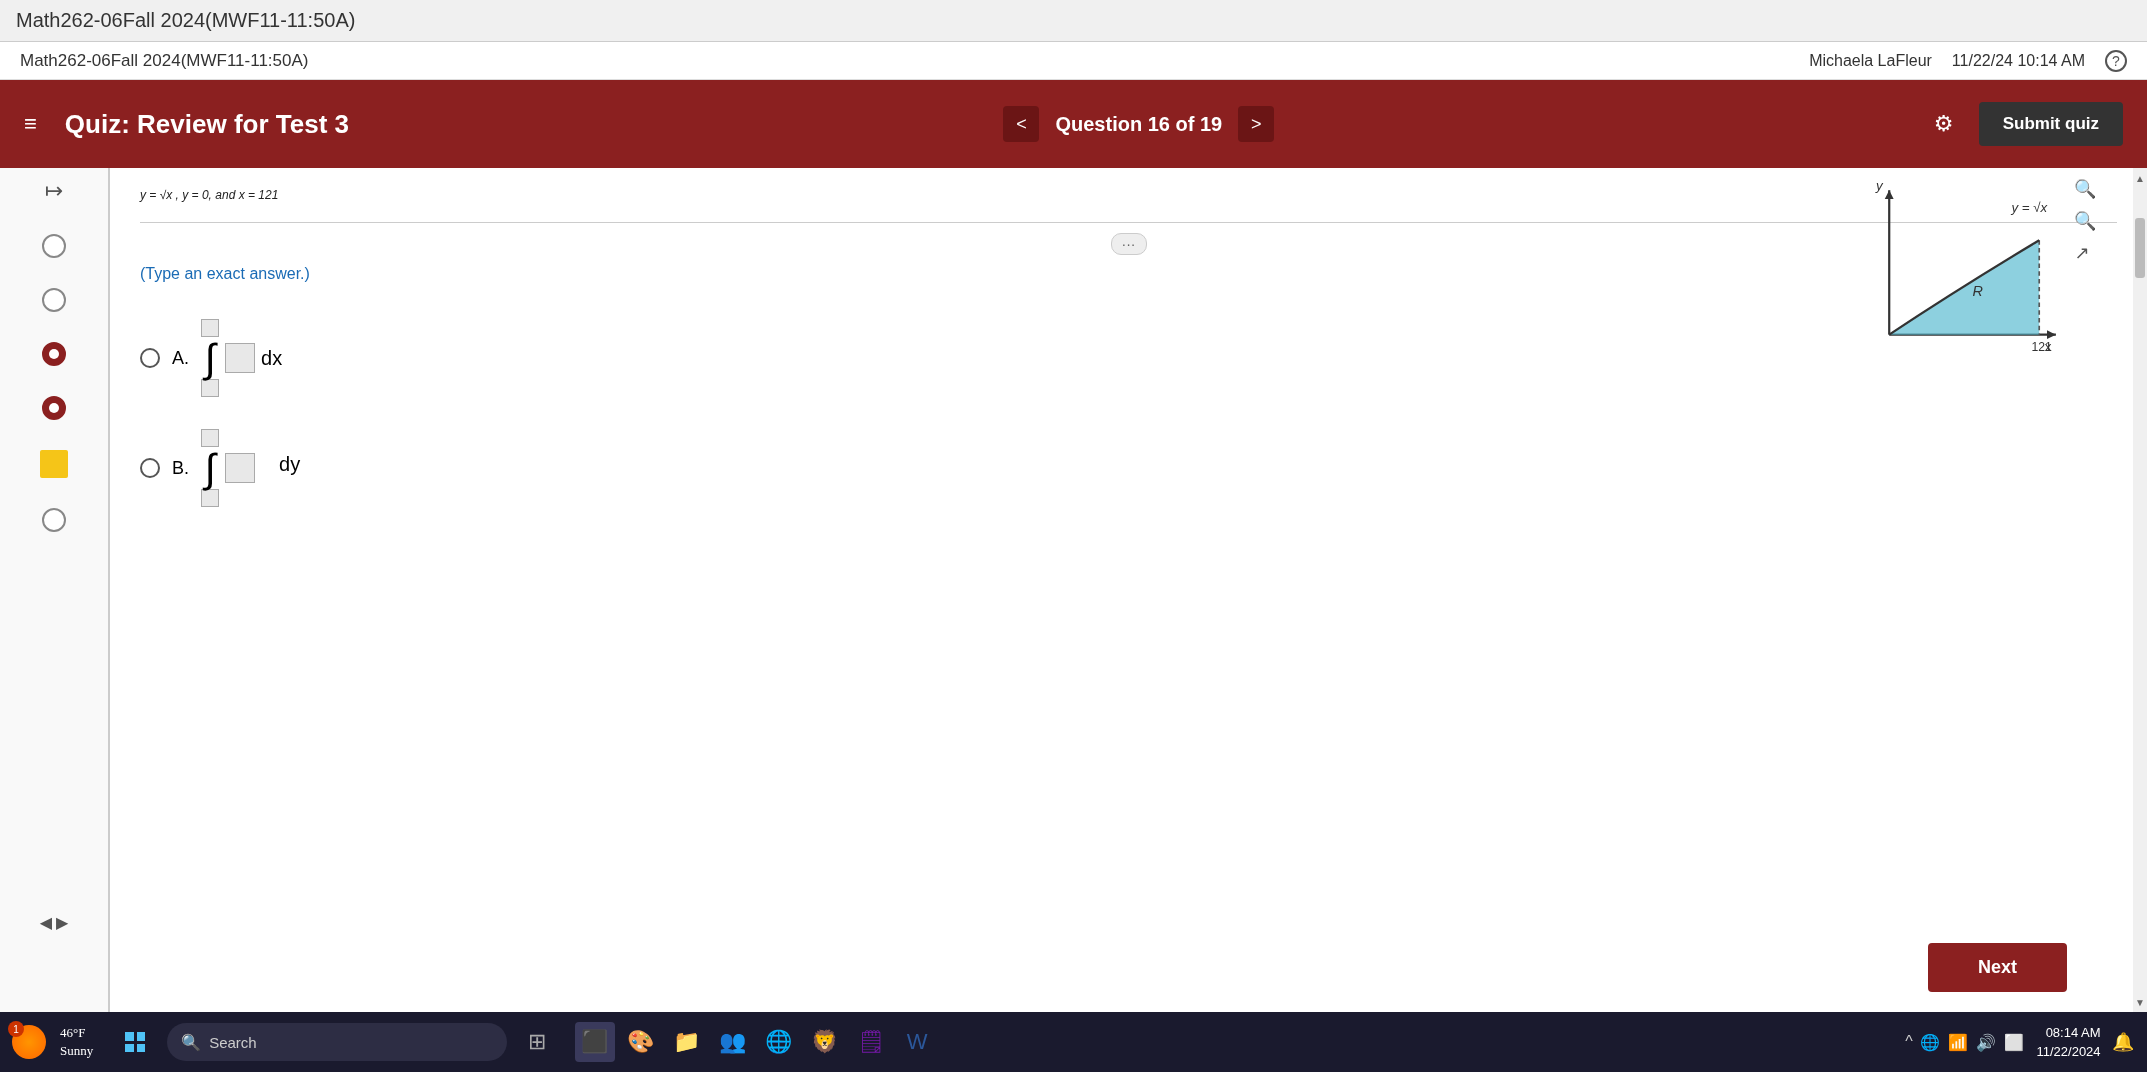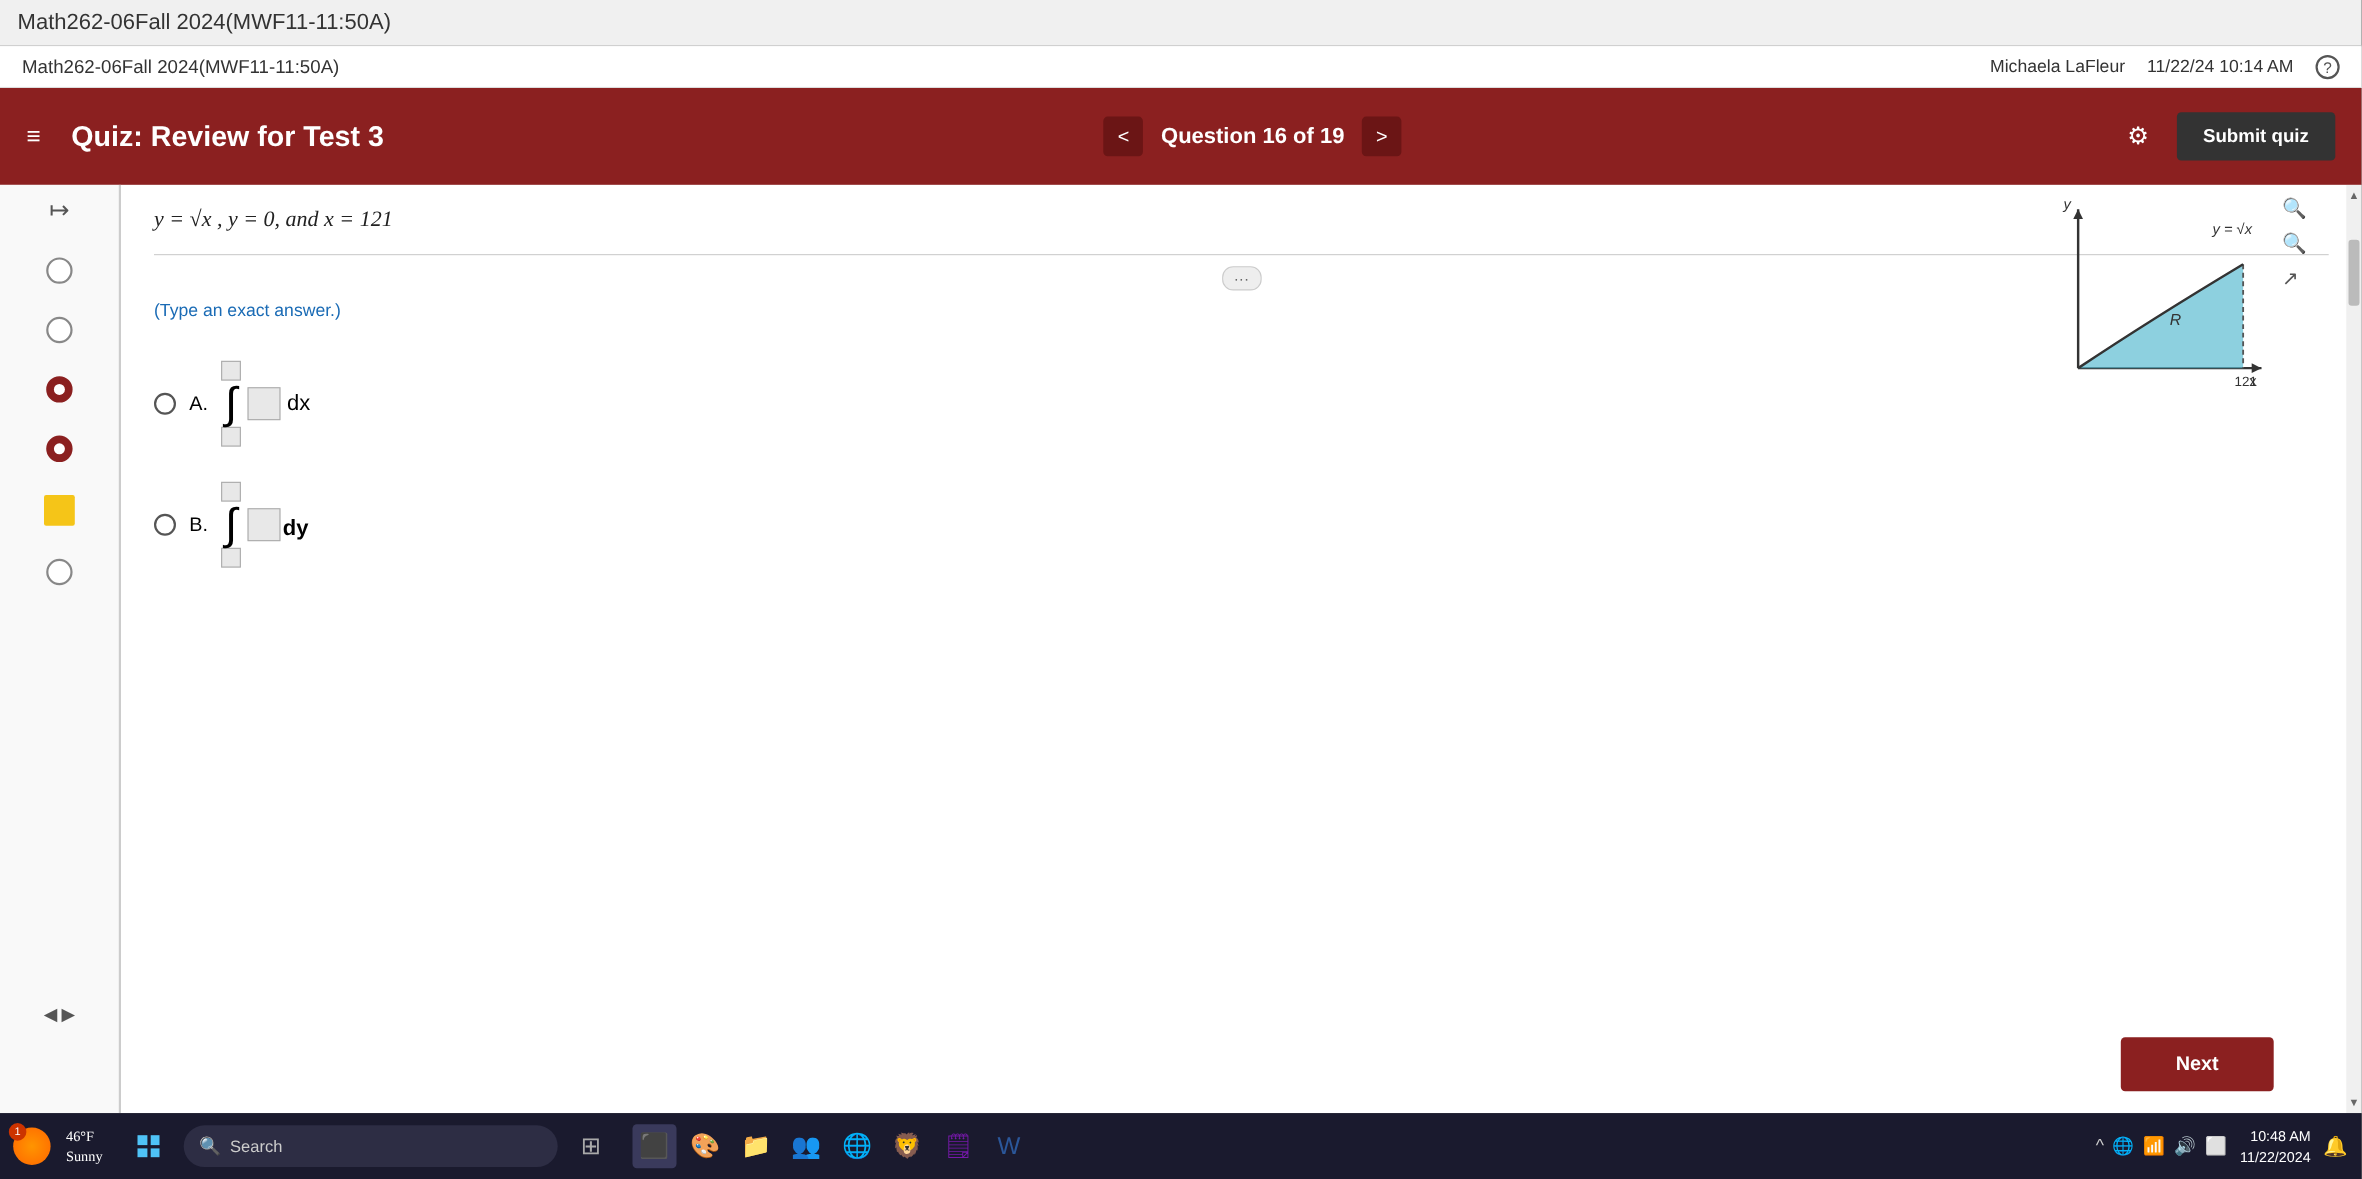--- a/index.html
+++ b/index.html
@@ -226,25 +226,24 @@
     }
 
     .question-text {
       font-size: 17px;
       color: #222;
       margin-bottom: 10px;
       line-height: 1.5;
     }
 
     .math-text {
-      font-size: 20px;
+      font-size: 12px;
       color: #222;
       margin-bottom: 20px;
       font-style: italic;
-      font-family: Liberation Serif, serif;
     }
 
     .graph-container {
       position: absolute;
       right: 80px;
       top: 10px;
       width: 200px;
       height: 180px;
     }
 
@@ -596,21 +595,21 @@
 
       <div class="answer-option">
         <div class="option-radio"></div>
         <span style="font-size:18px;">B.</span>
         <div class="integral-display">
           <div style="display:flex; flex-direction:column; align-items:center; position:relative;">
             <div class="limit-box"></div>
             <span class="integral-symbol">∫</span>
             <div class="limit-box"></div>
           </div>
-          <div style="display:flex; align-items:flex-end; gap:2px;font-weight:bold;">
+          <div style="display:flex; align-items:flex-start; gap:24px;">
             <div class="integrand-box"></div>
             <span>dy</span>
           </div>
         </div>
       </div>
 
       <button class="next-btn">Next</button>
 
       <div class="scrollbar-right">
         <div class="scroll-arrow">▲</div>
@@ -664,18 +663,18 @@
 
   <div class="taskbar-right">
     <div class="sys-icons">
       <span>^</span>
       <span>🌐</span>
       <span>📶</span>
       <span>🔊</span>
       <span>⬜</span>
     </div>
     <div class="time-display">
-      <div>10:48 AM</div>
+      <div>08:14 AM</div>
       <div>11/22/2024</div>
     </div>
     <span style="font-size:18px;">🔔</span>
   </div>
 </div>
 
 </body></html>

